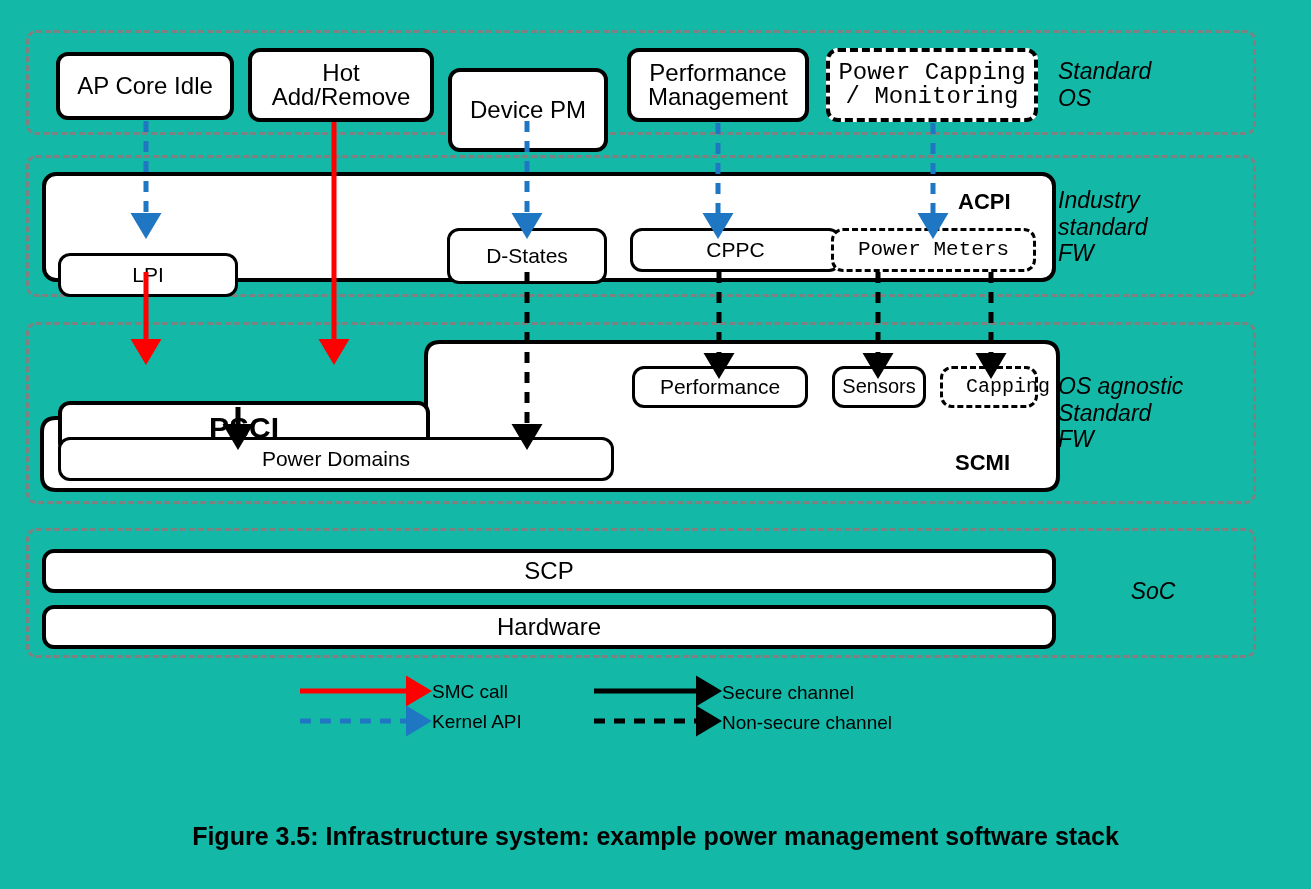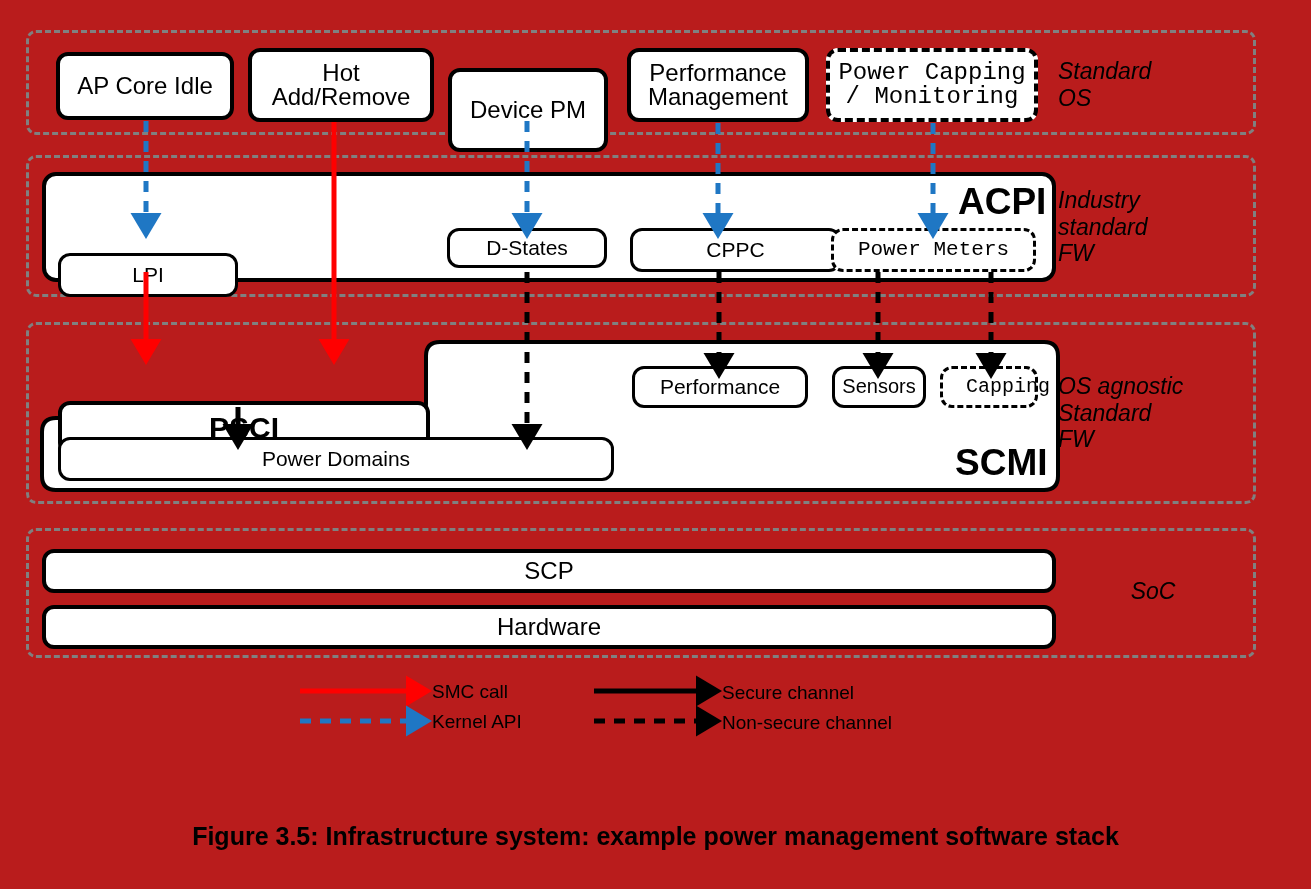--- a/index.html
+++ b/index.html
@@ -6,21 +6,21 @@
   body{
     font-family:"Liberation Sans","DejaVu Sans",sans-serif;
     color:#000;
     -webkit-font-smoothing:antialiased;
   }
   #stage{
     position:relative;
     width:1311px;
     height:889px;
     overflow:hidden;
-    background:#b91c1c;
+    background:#14b8a6;
   }
   
   .band{
     position:absolute;
     border:3px dashed #808080;
     border-radius:10px;
     box-sizing:border-box;
     background:transparent;
   }
   
@@ -60,23 +60,24 @@
   .container-box{
     position:absolute;
     box-sizing:border-box;
     border:4px solid #000;
     border-radius:14px;
     background:#fff;
   }
   .corner-label{
     position:absolute;
     font-weight:bold;
-    font-size:37px;
+    font-size:22px;
     color:#000;
     white-space:nowrap;
+    margin-top:8px;
   }
   
   svg.overlay{
     position:absolute;
     left:0; top:0;
     width:1311px;
     height:889px;
     pointer-events:none;
     overflow:visible;
   }
@@ -137,21 +138,21 @@
   <div class="band" style="left:26px; top:155px; width:1230px; height:142px;"></div>
 
   <div class="container-box" style="left:42px; top:172px; width:1014px; height:110px;"></div>
 
   <div class="corner-label" style="left:958px; top:181px;">ACPI</div>
 
   <div class="box thin" style="left:58px; top:228px; width:180px; height:44px;margin-top:25px;">
     <span>LPI</span>
   </div>
 
-  <div class="box thin" style="left:447px; top:228px; width:160px; height:40px;">
+  <div class="box thin" style="left:447px; top:228px; width:160px; height:56px;">
     <span>D-States</span>
   </div>
 
   <div class="box thin" style="left:630px; top:228px; width:211px; height:44px;">
     <span>CPPC</span>
   </div>
 
   <div class="box thin dashed" style="left:831px; top:228px; width:205px; height:44px;">
     <span>Power Meters</span>
   </div>

